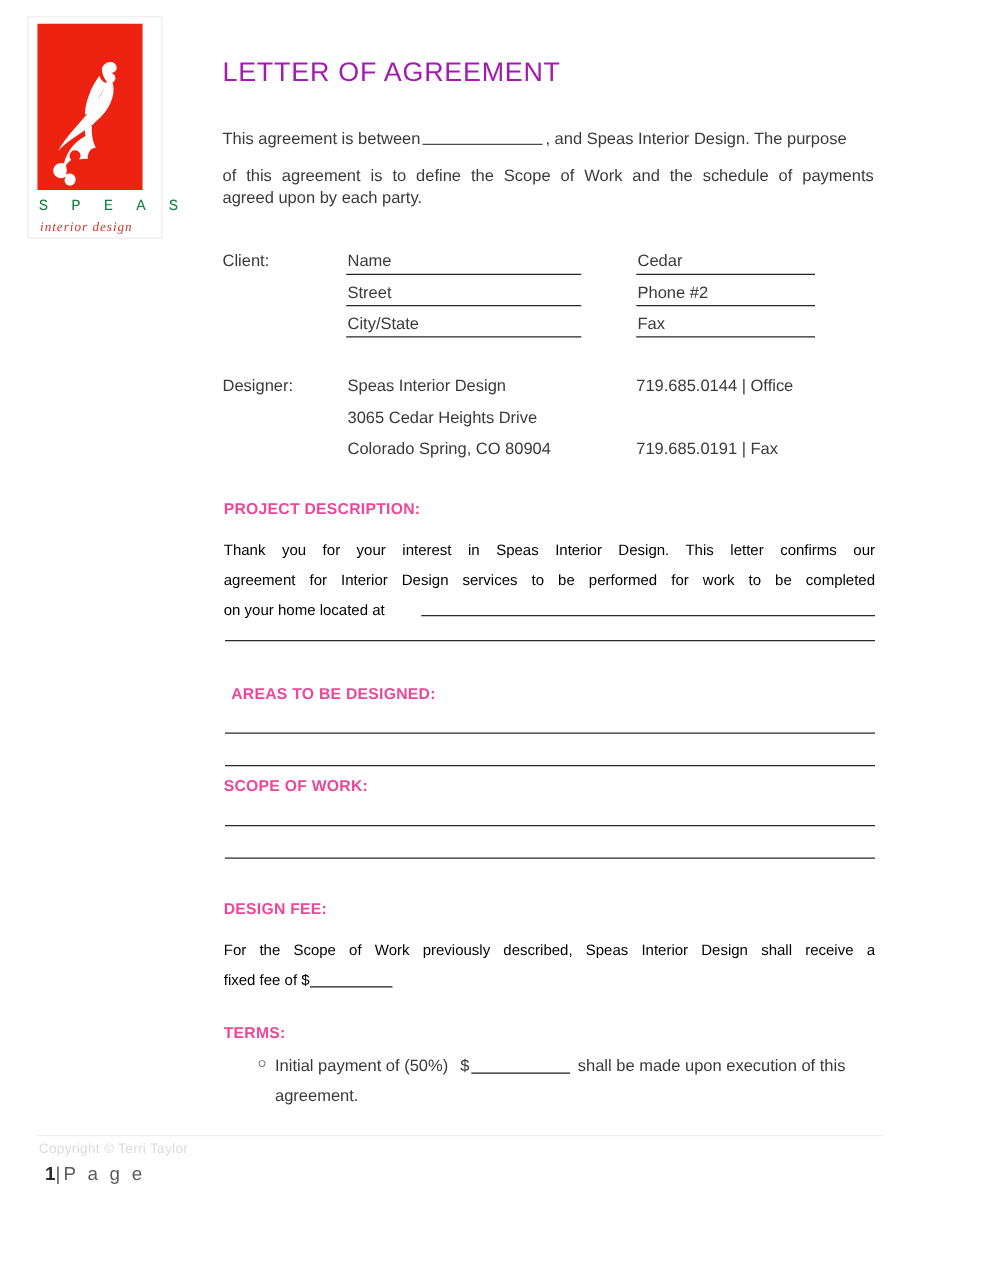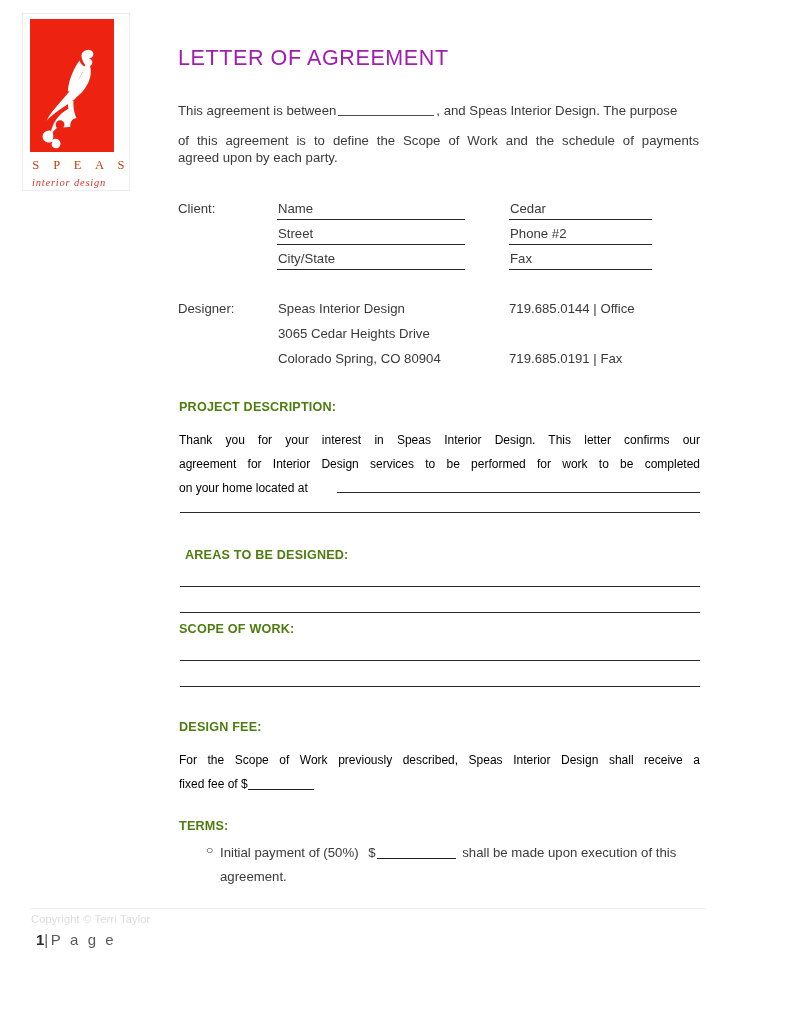--- a/index.html
+++ b/index.html
@@ -42,24 +42,23 @@
     overflow: hidden;
   }
   .logo-mark svg { display: block; }
   .logo-word {
     position: absolute;
     left: 8px;
     top: 144px;
     width: 100px;
     font-size: 12.5px;
     letter-spacing: 5.5px;
-    color: #c2410c;
-    font-family: Liberation Serif, serif;
+    color: #15803d;
+    font-family: Liberation Mono, monospace;
     white-space: nowrap;
-    text-align: center;
   }
   .logo-sub {
     position: absolute;
     left: 9px;
     top: 163px;
     width: 100px;
     font-size: 10.5px;
     font-style: italic;
     letter-spacing: 0.8px;
     color: #d0352a;
@@ -117,21 +116,21 @@
     position: absolute;
     border-bottom: 1.4px solid #272727;
   }
 
   
   .section-head {
     position: absolute;
     font-size: 12.6px;
     font-weight: bold;
     letter-spacing: 0.2px;
-    color: #4d7c0f;
+    color: #ec4899;
   }
 
   .body-just {
     position: absolute;
     font-size: 12px;
     line-height: 24px;
     color: #000000;
     width: 521px;
   }
 

